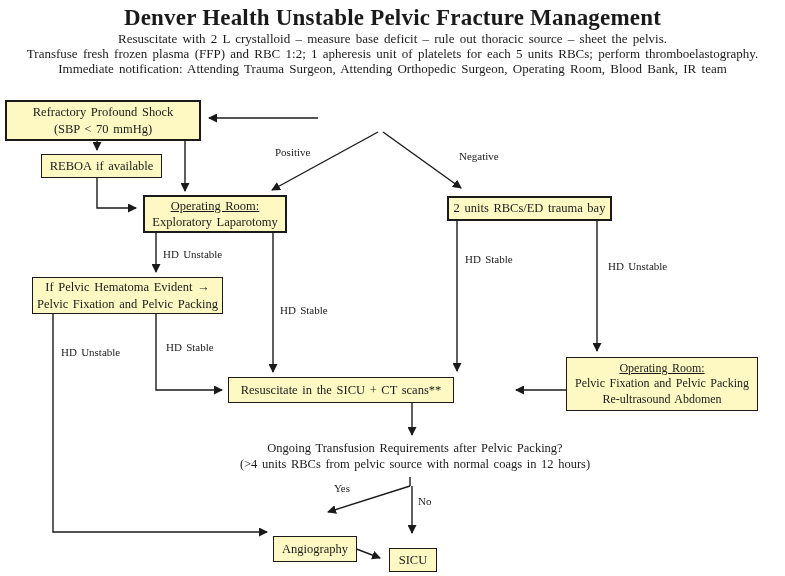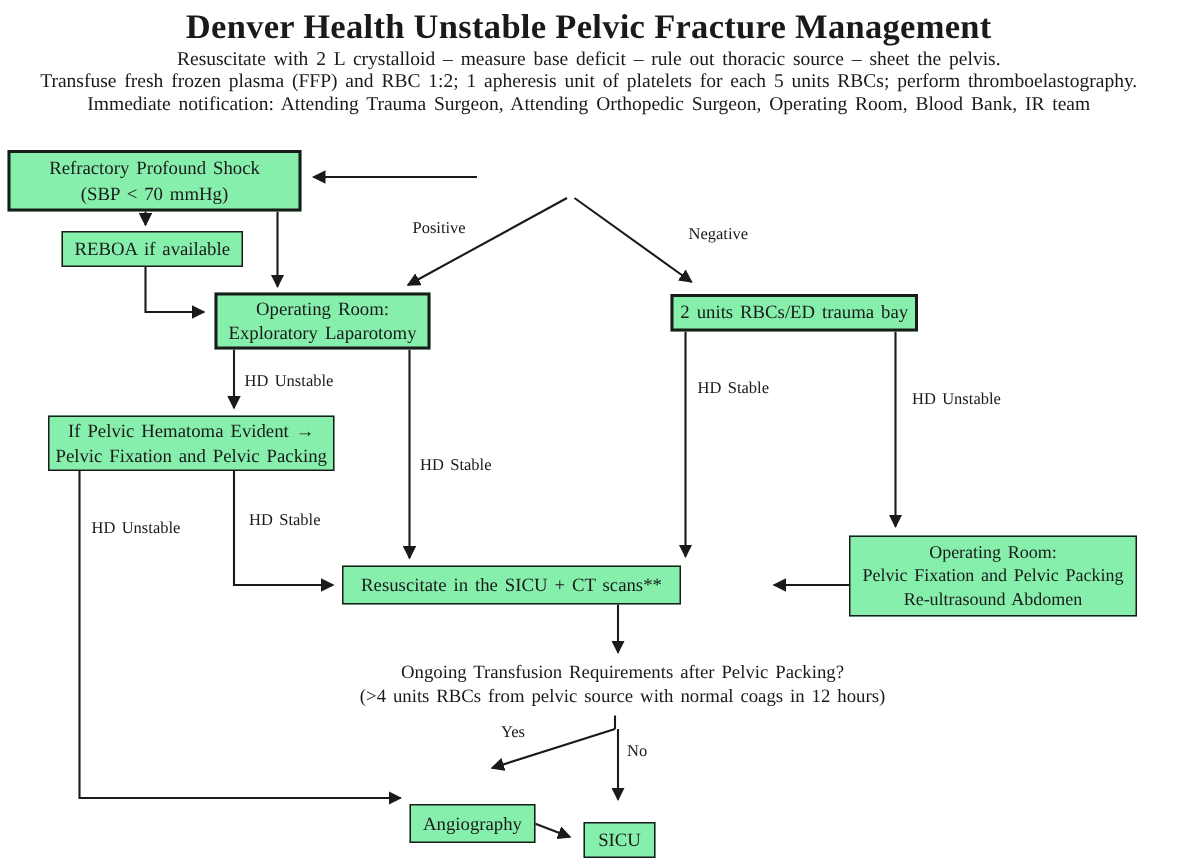--- a/index.html
+++ b/index.html
@@ -7,27 +7,27 @@
     position:relative;width:785px;height:576px;background:#ffffff;
     font-family:"Liberation Serif","DejaVu Serif",serif;color:#1a1a1a;overflow:hidden;
   }
   .hdr{position:absolute;left:0;width:785px;text-align:center;}
   #title{top:5px;font-size:23px;font-weight:bold;letter-spacing:.2px;}
   .instr{font-size:13px;word-spacing:2px;}
   #instr1{top:31px;}
   #instr2{top:46px;}
   #instr3{top:61px;}
   .box{
-    position:absolute;background:#86efac;border:2px solid #1a1a1a;
+    position:absolute;background:#fef9c3;border:2px solid #1a1a1a;
     display:flex;flex-direction:column;align-items:center;justify-content:center;
     text-align:center;font-size:12.5px;line-height:1.3;box-sizing:border-box;
     word-spacing:1.5px;
   }
   .thin{border-width:1.5px;}
-  .u{}
+  .u{text-decoration:underline;}
   .lbl{position:absolute;font-size:11px;white-space:nowrap;word-spacing:1.5px;}
   #arrows{position:absolute;left:0;top:0;width:785px;height:576px;}
   #arrows path{stroke:#1a1a1a;stroke-width:1.4;fill:none;}
   .qtext{position:absolute;text-align:center;font-size:12.5px;line-height:1.25;word-spacing:1.5px;}
 </style>
 </head>
 <body>
 
 <div id="stage">
 

